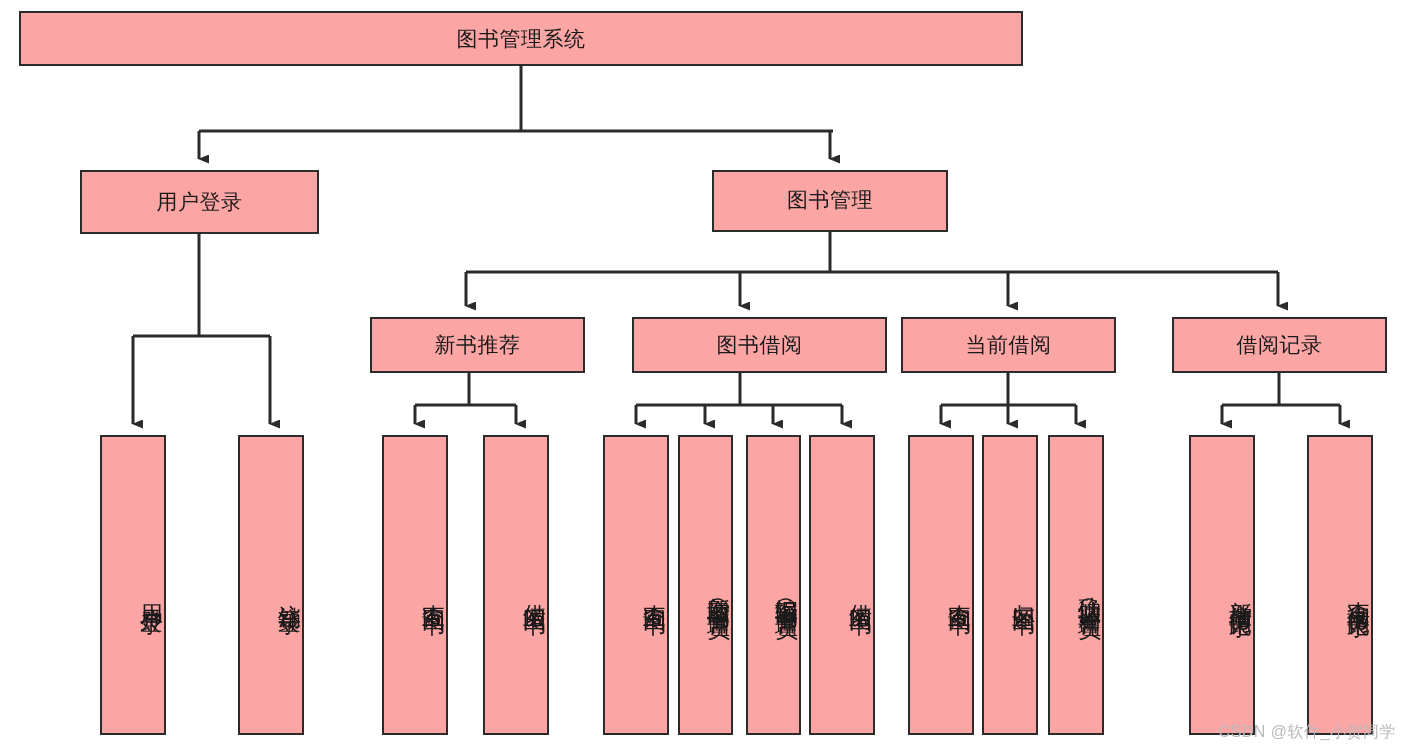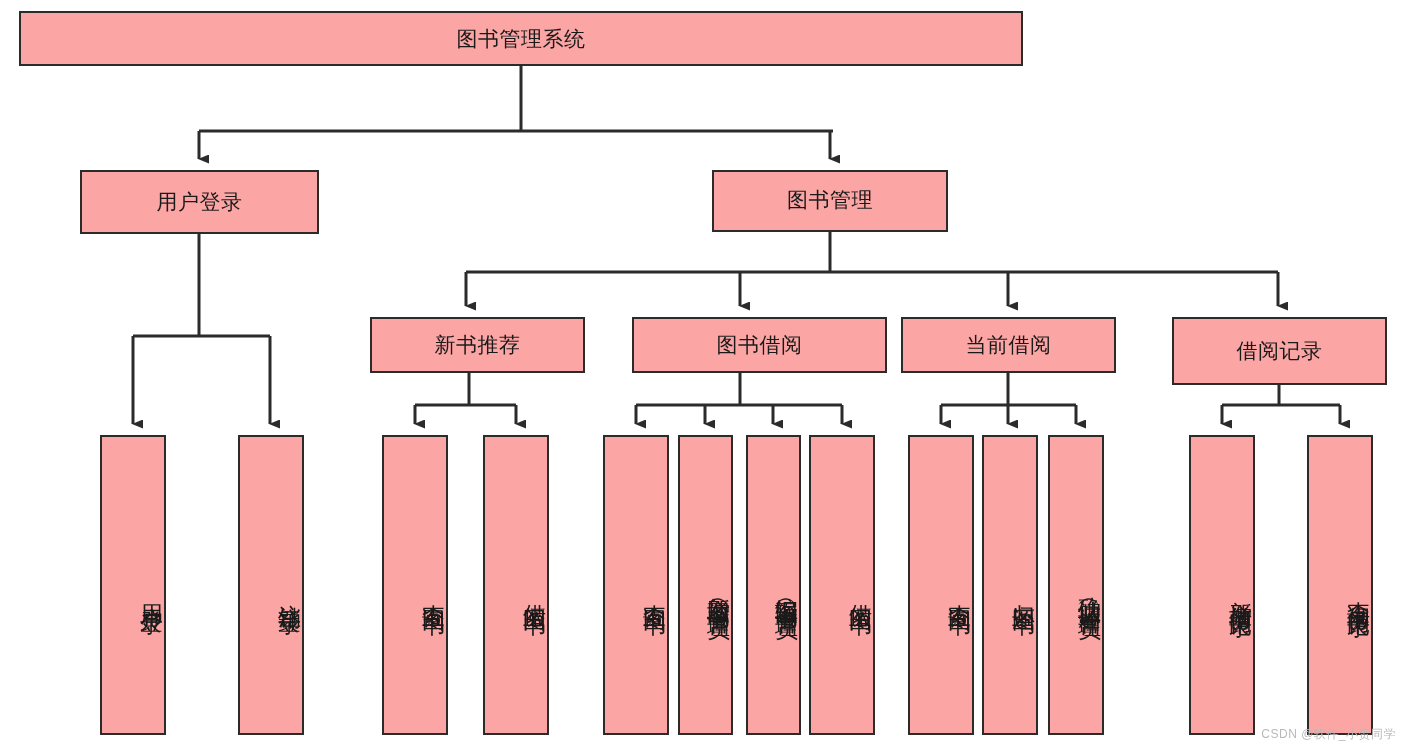--- a/index.html
+++ b/index.html
@@ -52,21 +52,21 @@
     justify-content: center;
   }
   .node-label {
     display: block;
     white-space: nowrap;
   }
   #watermark {
     position: absolute;
     right: 9px;
     bottom: 4px;
-    font-size: 12px;
+    font-size: 16px;
     color: #b9b9b9;
     z-index: 5;
     white-space: nowrap;
     letter-spacing: 0.5px;
   }
 </style>
 </head>
 <body>
 
 <div id="diagram-root">
@@ -141,21 +141,21 @@
   </div>
 
   <div class="node horiz" style="left:632px; top:317px; width:255px; height:56px;">
     <span class="node-label">图书借阅</span>
   </div>
 
   <div class="node horiz" style="left:901px; top:317px; width:215px; height:56px;">
     <span class="node-label">当前借阅</span>
   </div>
 
-  <div class="node horiz" style="left:1172px; top:317px; width:215px; height:68px;">
+  <div class="node horiz" style="left:1172px; top:317px; width:215px; height:56px;">
     <span class="node-label">借阅记录</span>
   </div>
 
   <div class="node vert" style="left:100px; top:435px; width:66px; height:300px;">
     <span class="node-label">用户登录</span>
   </div>
 
   <div class="node vert" style="left:238px; top:435px; width:66px; height:300px;">
     <span class="node-label">注销登录</span>
   </div>

